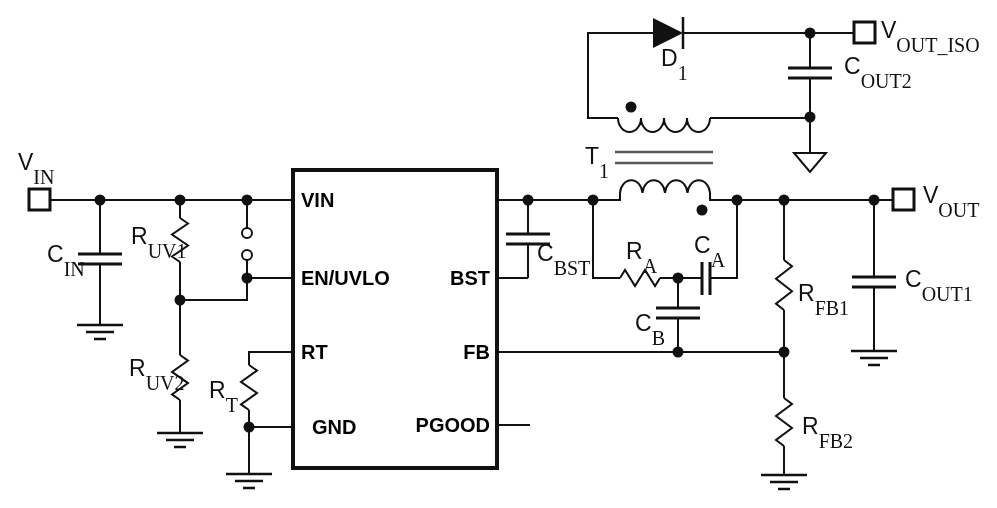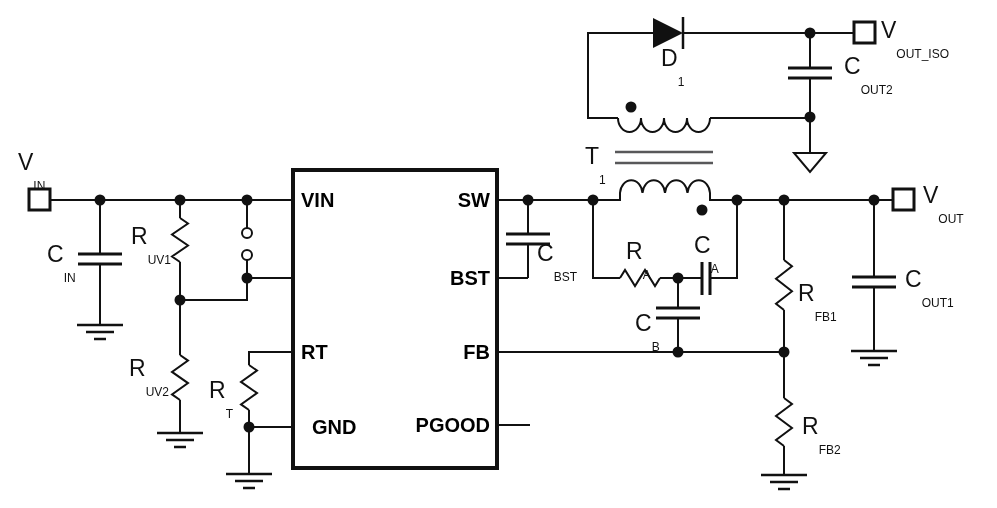--- a/index.html
+++ b/index.html
@@ -6,22 +6,22 @@
   .stage {
     position:relative; width:997px; height:508px; background:#ffffff;
     font-family:"Liberation Sans", sans-serif; overflow:hidden;
   }
   .stage svg { position:absolute; left:0; top:0; }
   .lbl {
     position:absolute; font-size:23px; line-height:23px; color:#111;
     white-space:nowrap; letter-spacing:0;
   }
   .lbl sub, .pin sub {
-    font-size:12px; line-height:1; vertical-align:baseline;
-    position:relative; top:20px;
+    font-size:20px; line-height:1; vertical-align:baseline;
+    position:relative; top:14px;font-family:Liberation Serif, serif;
   }
   .pin {
     position:absolute; font-size:20px; line-height:24px; font-weight:bold;
     color:#000; white-space:nowrap;
   }
   .pin.right { width:110px; text-align:right; }
 </style>
 </head>
 <body>
 
@@ -138,20 +138,20 @@
   <div class="lbl" style="left:694px;top:234px"><span>C</span><sub>A</sub></div>
   <div class="lbl" style="left:635px;top:312px"><span>C</span><sub>B</sub></div>
   <div class="lbl" style="left:844px;top:55px"><span>C</span><sub>OUT2</sub></div>
   <div class="lbl" style="left:881px;top:19px"><span>V</span><sub>OUT_ISO</sub></div>
   <div class="lbl" style="left:923px;top:184px"><span>V</span><sub>OUT</sub></div>
   <div class="lbl" style="left:905px;top:268px"><span>C</span><sub>OUT1</sub></div>
   <div class="lbl" style="left:798px;top:282px"><span>R</span><sub>FB1</sub></div>
   <div class="lbl" style="left:802px;top:415px"><span>R</span><sub>FB2</sub></div>
 
   <div class="pin" style="left:301px;top:188px">VIN</div>
+  <div class="pin" style="left:301px;top:266px">EN/UVLO</div>
   <div class="pin" style="left:301px;top:340px">RT</div>
   <div class="pin" style="left:312px;top:415px">GND</div>
-  <div class="pin right" style="left:380px;top:188px">SW</div>
   <div class="pin right" style="left:380px;top:266px">BST</div>
   <div class="pin right" style="left:380px;top:413px">PGOOD</div>
   <div class="pin right" style="left:380px;top:340px">FB</div>
 
 </div>
 
 </body></html>

